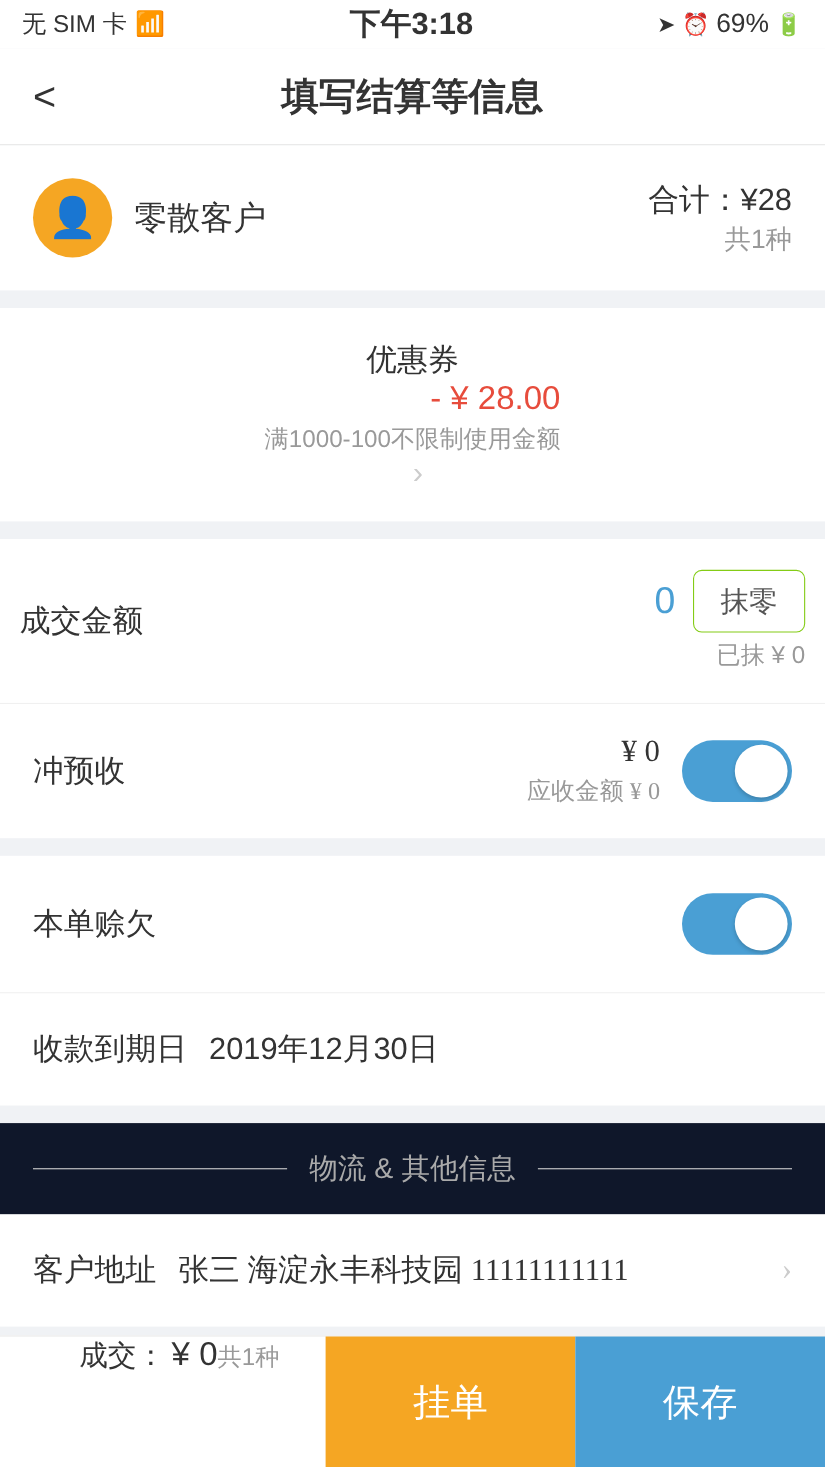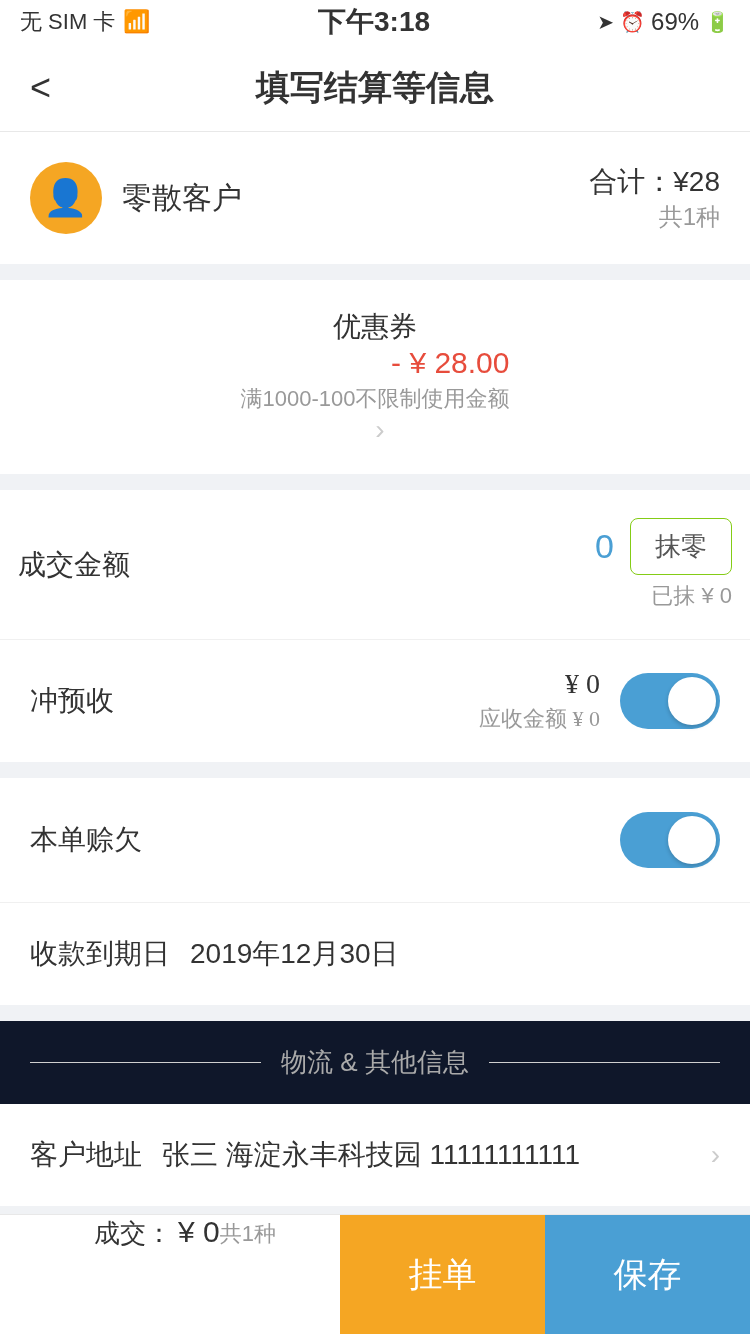--- a/index.html
+++ b/index.html
@@ -192,20 +192,21 @@
       height: 1px;
       background: #d0d0d0;
     }
 
     
     .address-section { background: #fff; margin-bottom: 0; }
     .address-row {
       display: flex;
       align-items: center;
       padding: 32px 30px;
+      font-family: Liberation Serif, serif;
     }
     .address-label { font-size: 28px; color: #333; flex-shrink: 0; margin-right: 20px; }
     .address-value { font-size: 28px; color: #333; flex: 1; }
     .address-arrow { font-size: 28px; color: #ccc; }
 
     
     .bottom-spacer { height: 200px; }
     .bottom-bar {
       position: fixed;
       bottom: 0;
@@ -216,21 +217,21 @@
       border-top: 1px solid #e8e8e8;
     }
     .bottom-info {
       flex: 1;
       display: flex;
       flex-direction: row;
       justify-content: center;
       padding-left: 30px;
     }
     .bottom-btn {
-      width: 205px;
+      width: 227px;
       display: flex;
       align-items: center;
       justify-content: center;
       font-size: 34px;
       font-weight: 500;
       color: #fff;
       cursor: pointer;
     }
     .btn-hang { background: #f5a623; }
     .btn-save { background: #4a9fd4; }

